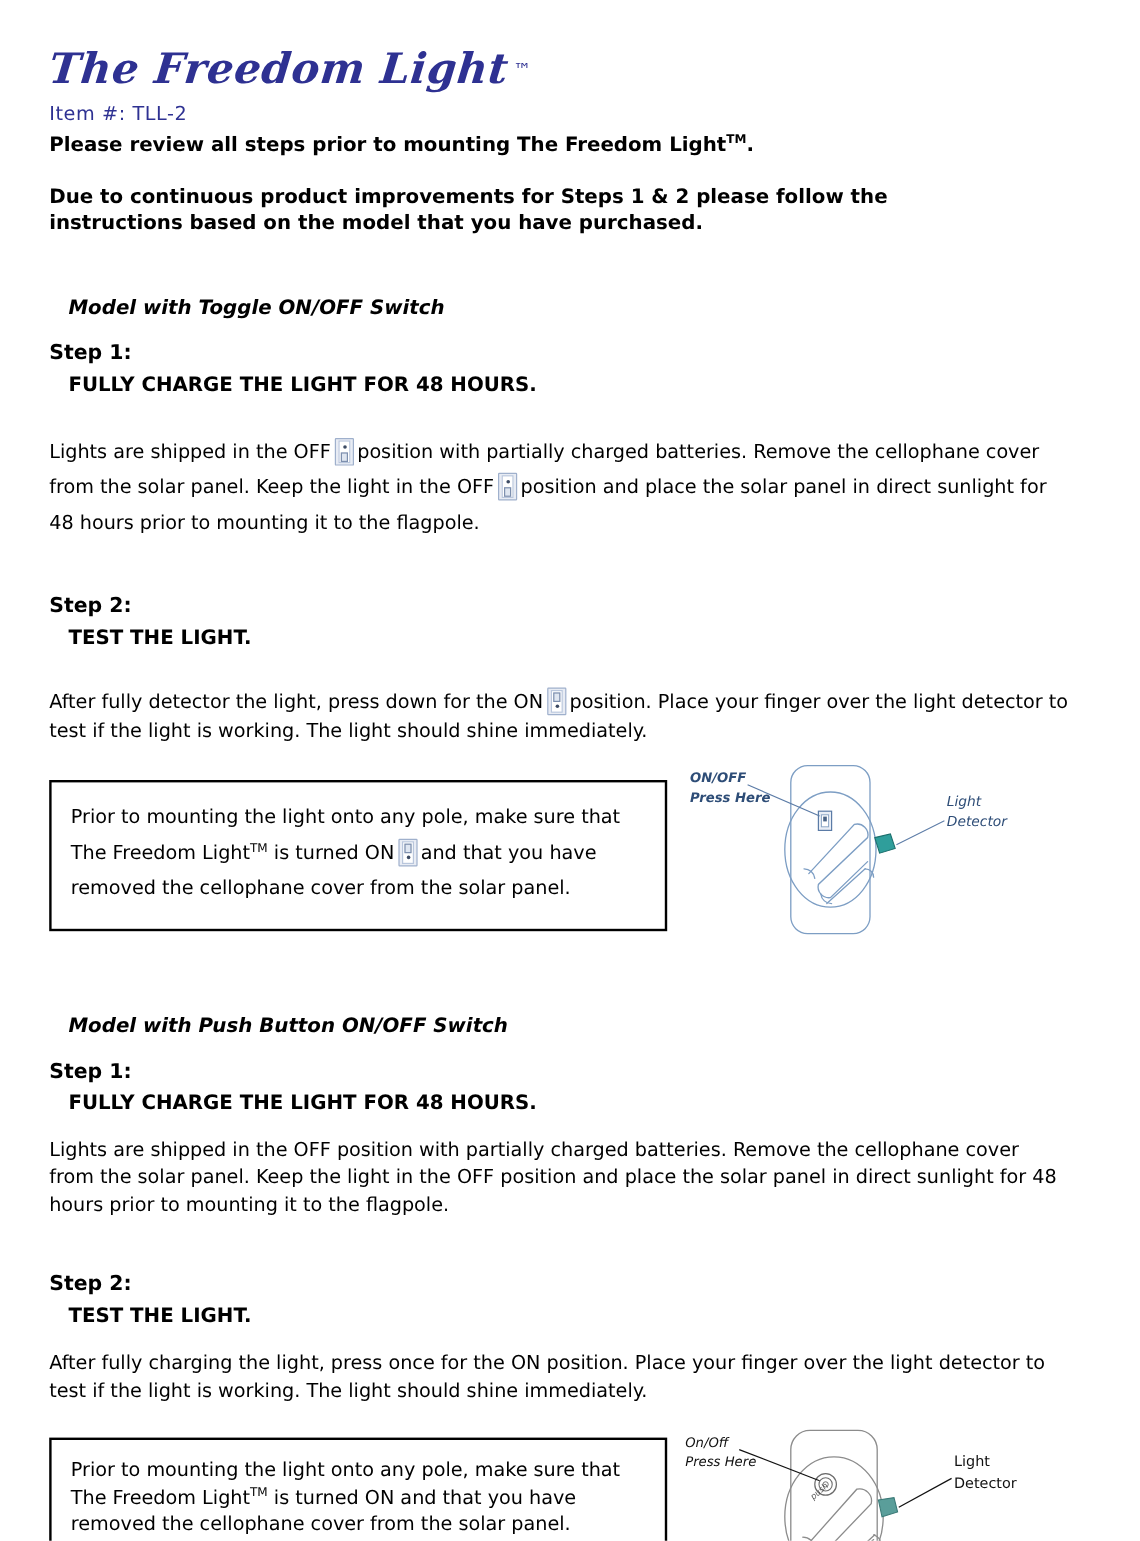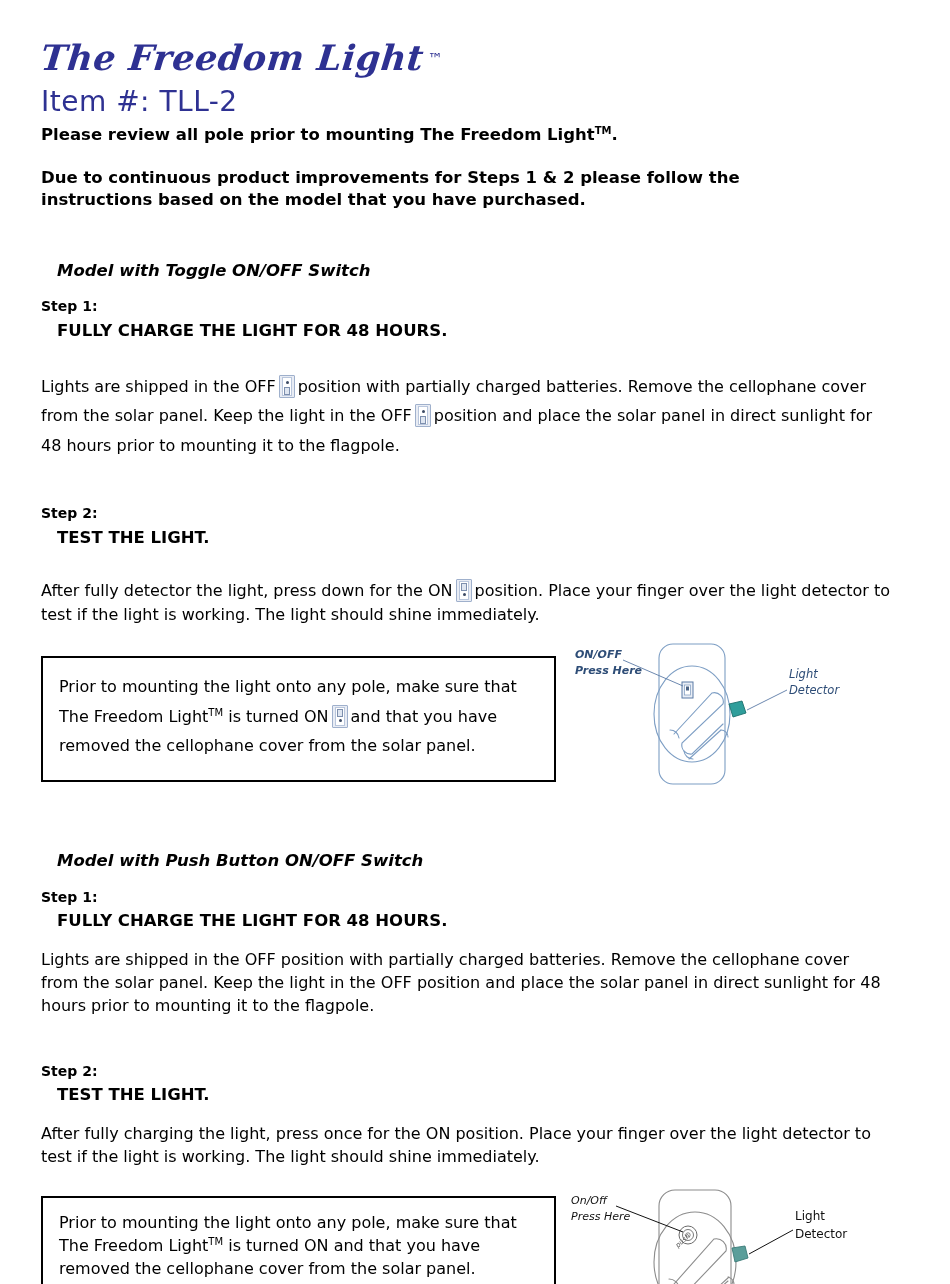--- a/index.html
+++ b/index.html
@@ -51,21 +51,21 @@
     font-size: 15px;
     font-weight: normal;
     color: #2e3192;
     vertical-align: super;
     margin-left: 4px;
     letter-spacing: 0;
   }
 
   .item-no {
     font-family: "DejaVu Sans", sans-serif;
-    font-size: 28px;
+    font-size: 16px;
     color: #2e3192;
     margin-top: 10px;
     margin-bottom: 6px;
     letter-spacing: 0.5px;
   }
 
   
   .bold-line {
     font-weight: bold;
     font-size: 16.5px;
@@ -85,21 +85,21 @@
   }
   .model-head {
     font-weight: bold;
     font-style: italic;
     font-size: 16.5px;
     line-height: 1.3;
     margin: 16px;
   }
   .step-label {
     font-weight: bold;
-    font-size: 14px;
+    font-size: 17px;
     line-height: 1.32;
     margin: 0;
   }
   .step-title {
     font-weight: bold;
     font-size: 16.5px;
     line-height: 1.32;
     margin: 16px;
   }
   .body-text {
@@ -195,21 +195,21 @@
 
 <div class="page">
   <div class="content">
 
     <div class="logo-row">
       <span class="logo-script">The Freedom Light</span><span class="logo-tm">™</span>
     </div>
 
     <div class="item-no">Item #: TLL-2</div>
 
-    <div class="bold-line"><span>Please review all pole prior to mounting The Freedom Light</span><span class="tm-sup">TM</span><span>.</span></div>
+    <div class="bold-line"><span>Please review all steps prior to mounting The Freedom Light</span><span class="tm-sup">TM</span><span>.</span></div>
 
     <div class="spacer-md"></div>
 
     <div class="para-bold" style="width:760px;">Due to continuous product improvements for Steps 1 &amp; 2 please follow the instructions based on the model that you have purchased.</div>
 
     <div class="spacer-lg"></div>
 
     <div class="model-head">Model with Toggle ON/OFF Switch</div>
     <div class="step-label">Step 1:</div>
     <div class="step-title" style="margin-top:4px;">FULLY CHARGE THE LIGHT FOR 48 HOURS.</div>

